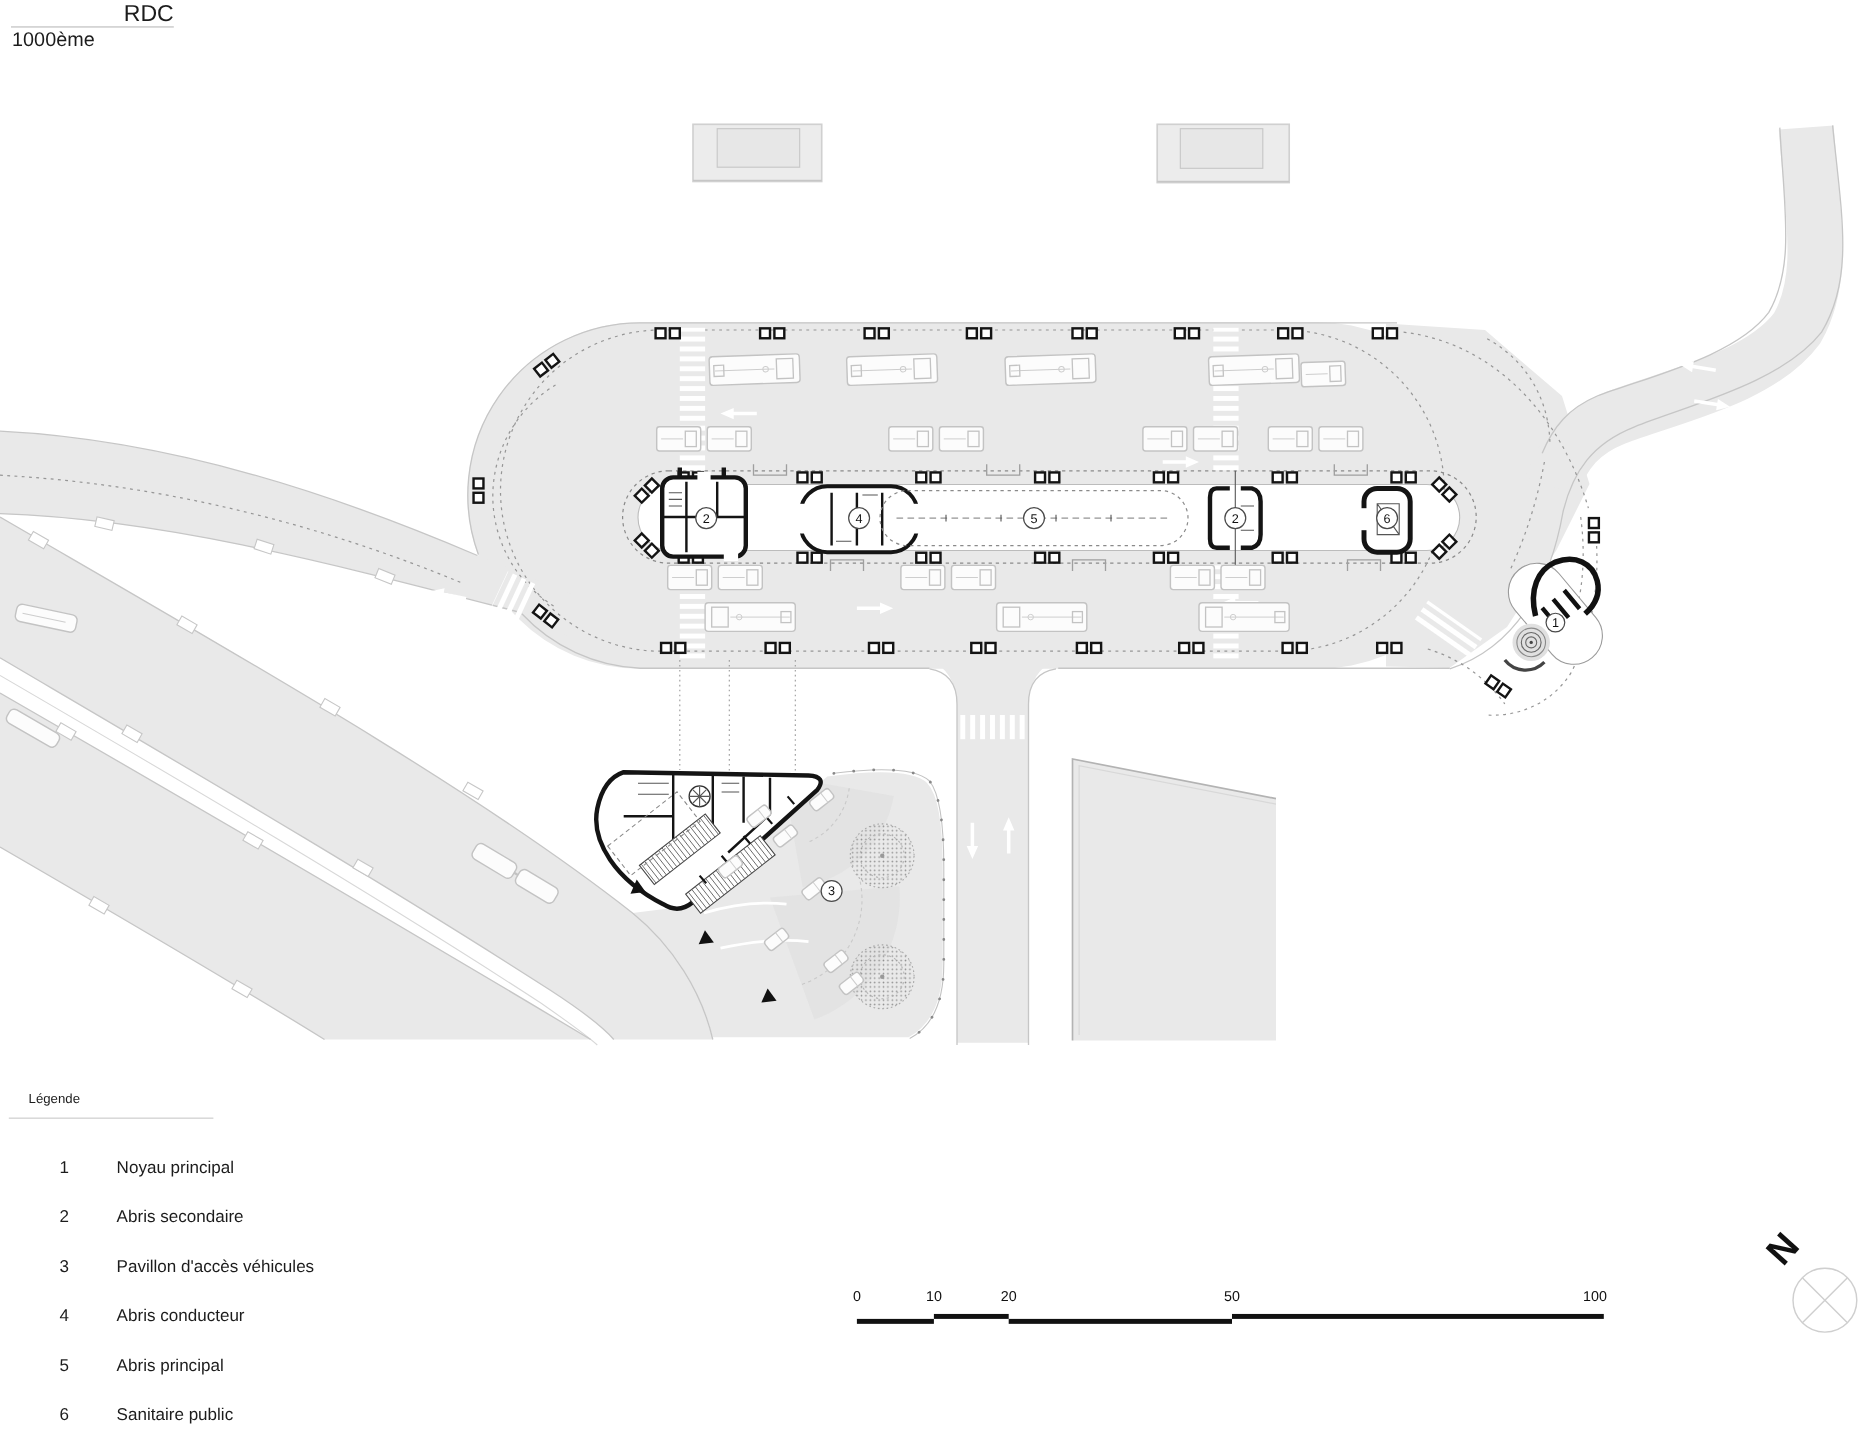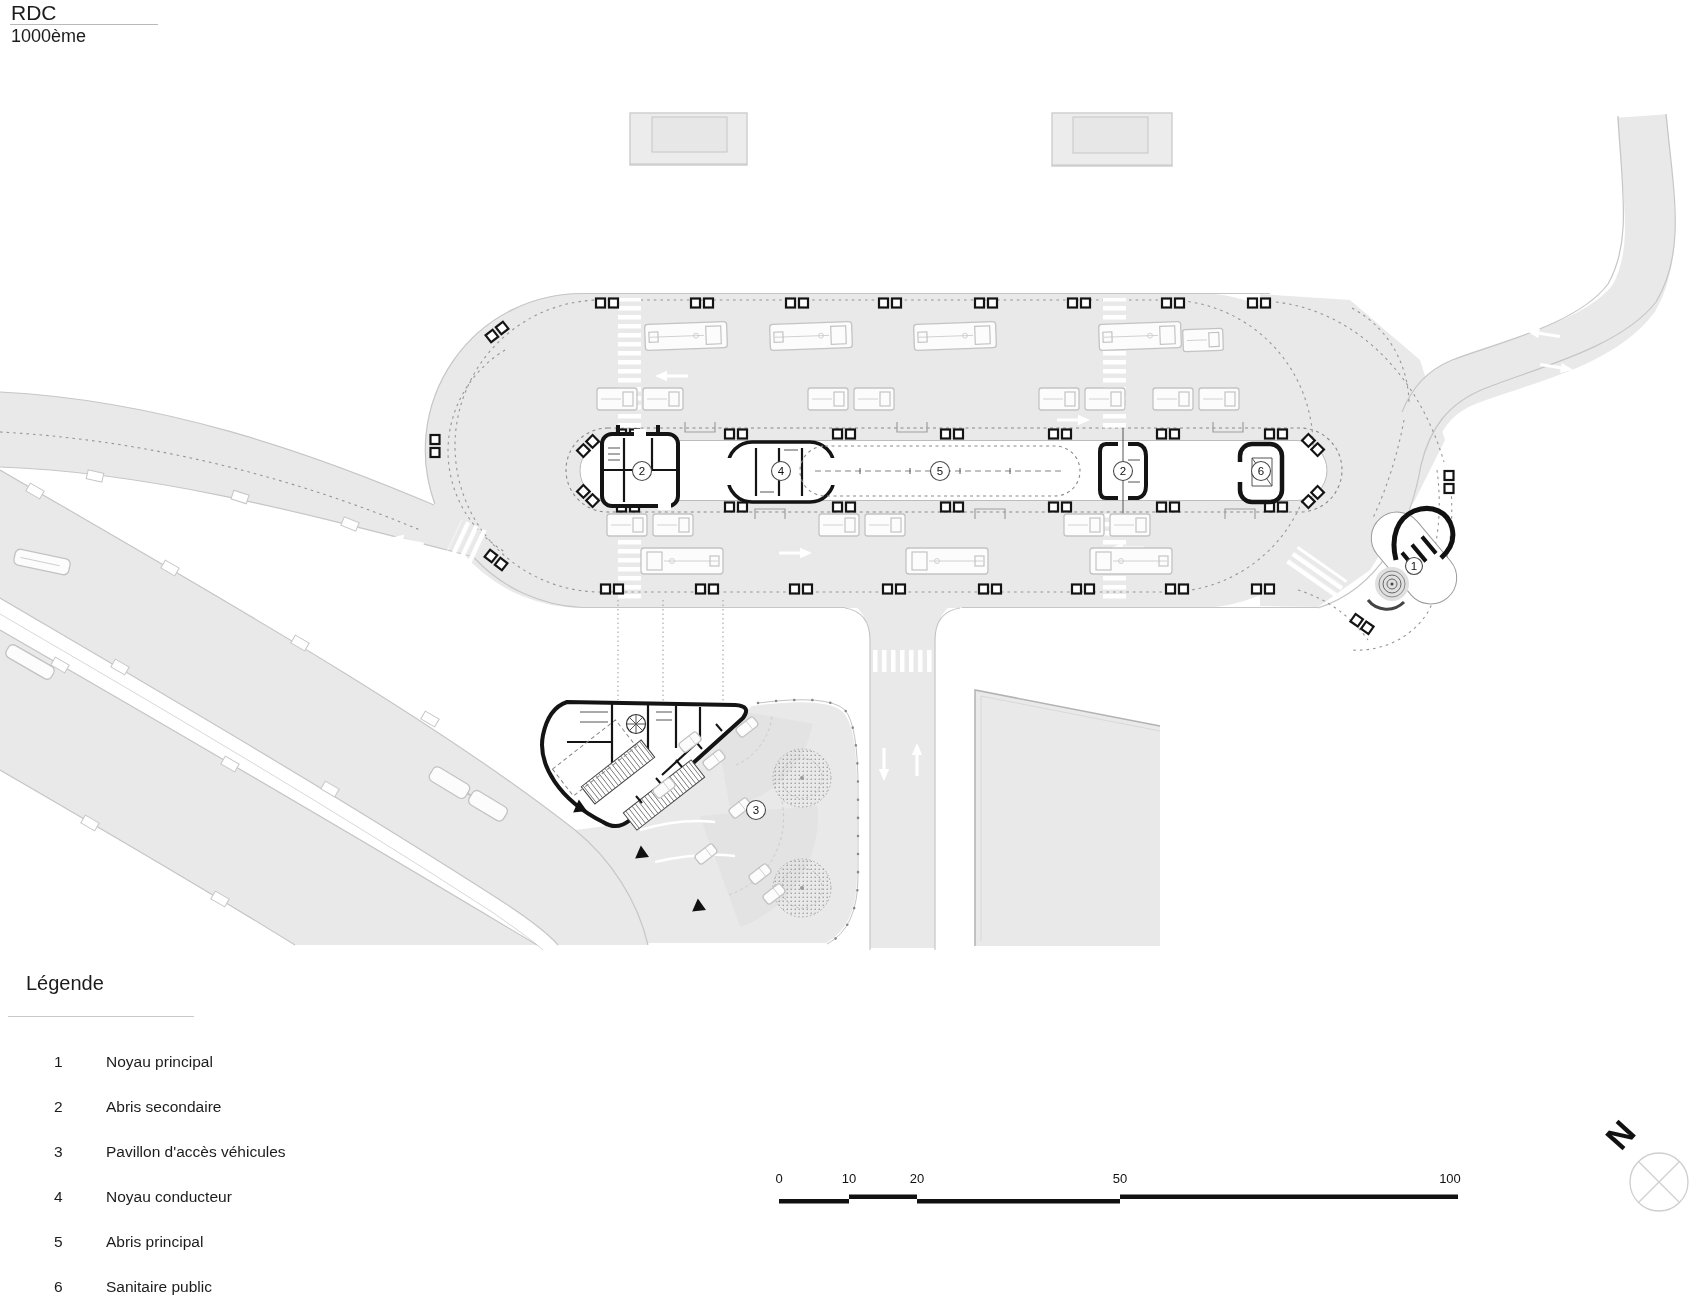--- a/index.html
+++ b/index.html
@@ -2,25 +2,25 @@
 <html style="--road: #e9e9e9; --edge: #c6c6c6; --ink: #141414; --dash: #969696; --txt: #1c1c1c;"><head>
 <meta charset="utf-8">
 <style>
   :root{
     --road:#e9e9e9; --edge:#c6c6c6; --ink:#141414; --dash:#969696; --txt:#1c1c1c;
   }
   html,body{margin:0;padding:0;background:#fff;}
   .sheet{position:relative;width:1700px;height:1309px;background:#fff;overflow:hidden;
          font-family:"Liberation Sans","DejaVu Sans",sans-serif;color:var(--txt);}
   .titleblock{position:absolute;left:11px;top:2px;}
-  .titleblock .t1{font-size:21px;line-height:22px;}
+  .titleblock .t1{font-size:21px;line-height:22px;text-align:right;}
   .titleblock .rule{width:148px;height:0;border-bottom:1px solid #b9b9b9;margin-left:-1px;}
   .titleblock .t2{font-size:18px;line-height:22px;}
   .legend{position:absolute;left:0;top:0;width:420px;}
-  .legend .lg-title{position:absolute;left:26px;top:972px;font-size:20px;text-align:center;}
+  .legend .lg-title{position:absolute;left:26px;top:992px;font-size:12px;text-align:center;}
   .legend .lg-rule{position:absolute;left:8px;top:1016px;width:186px;height:0;border-bottom:1px solid #c9c9c9;}
   .lg-row{position:absolute;left:0;width:420px;height:20px;font-size:15.5px;}
   .lg-row .num{position:absolute;left:54px;}
   .lg-row .lab{position:absolute;left:106px;white-space:nowrap;}
   svg{position:absolute;left:0;top:0;}
   svg text{font-family:"Liberation Sans","DejaVu Sans",sans-serif;fill:#111;}
   .roadf{fill:var(--road);}
   .edgel{fill:none;stroke:var(--edge);stroke-width:1.2px;}
   .edgeth{fill:none;stroke:#d8d8d8;stroke-width:1px;}
   .bldg{fill:#ececec;stroke:#d0d0d0;stroke-width:1.5px;}
@@ -476,21 +476,21 @@
     <div class="lg-row" style="top:1098px">
       <span class="num">2</span>
       <span class="lab">Abris secondaire</span>
     </div>
     <div class="lg-row" style="top:1143px">
       <span class="num">3</span>
       <span class="lab">Pavillon d'accès véhicules</span>
     </div>
     <div class="lg-row" style="top:1188px">
       <span class="num">4</span>
-      <span class="lab">Noyau conducteur</span>
+      <span class="lab">Abris conducteur</span>
     </div>
     <div class="lg-row" style="top:1233px">
       <span class="num">5</span>
       <span class="lab">Abris principal</span>
     </div>
     <div class="lg-row" style="top:1278px">
       <span class="num">6</span>
       <span class="lab">Sanitaire public</span>
     </div>
   </div>

